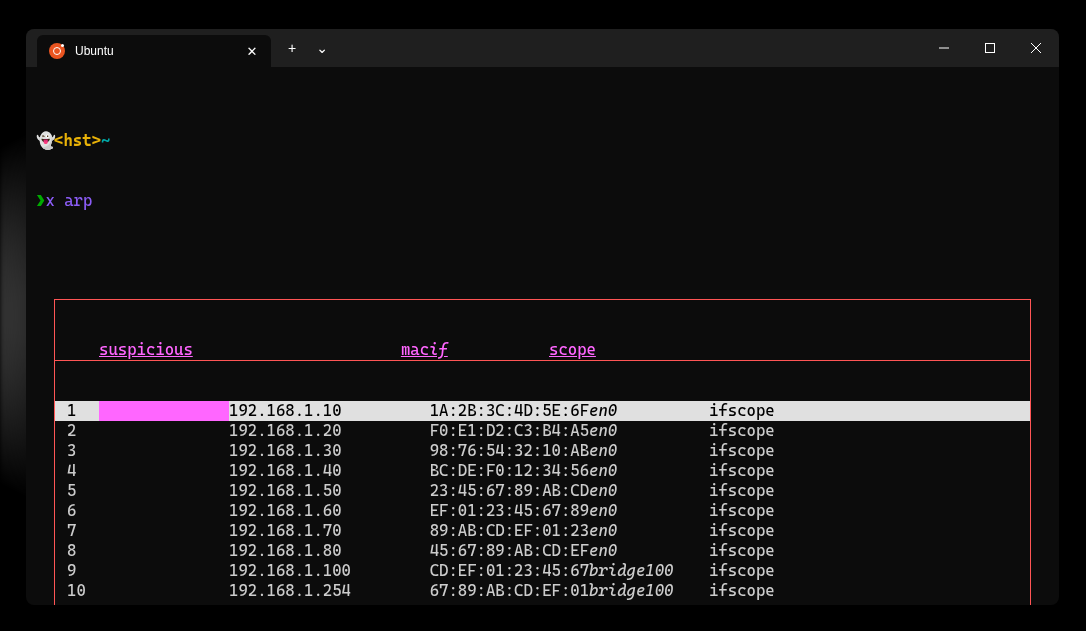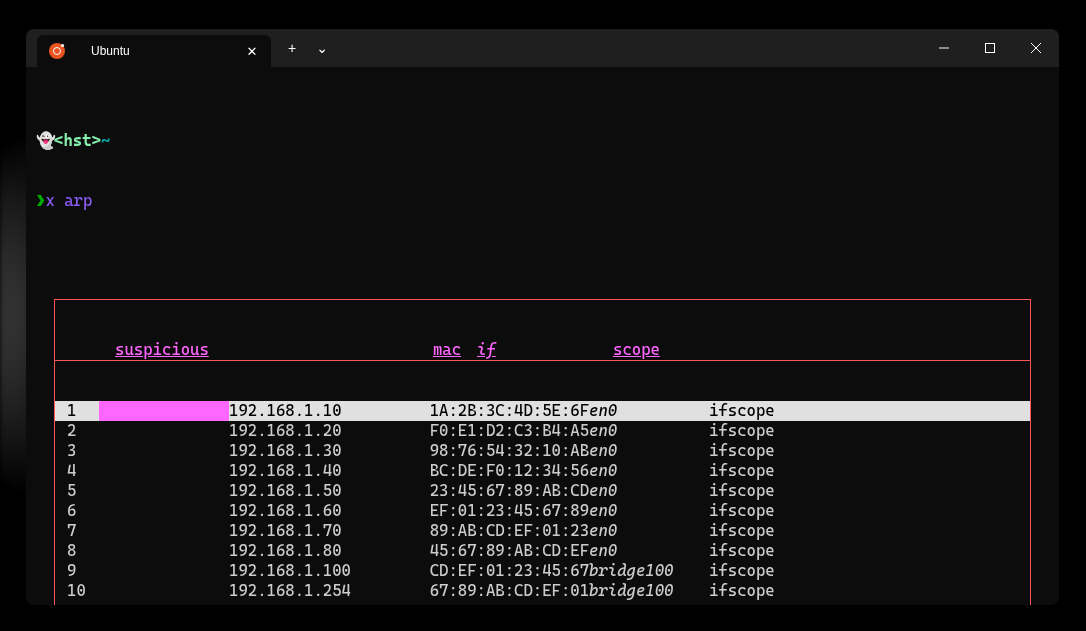--- a/index.html
+++ b/index.html
@@ -43,21 +43,21 @@
     position: relative;
   }
   .tab {
     display: flex;
     align-items: center;
     background: #0c0c0c;
     border-radius: 6px 6px 0 0;
     margin-left: 11px;
     margin-top: 6px;
     padding: 0 10px 0 12px;
-    gap: 26px;
+    gap: 10px;
     width: 234px;
     position: relative;
   }
   .tab-icon {
     width: 16px;
     height: 16px;
     border-radius: 50%;
     background: linear-gradient(135deg, #e95420 0%, #e95420 100%);
     display: flex;
     align-items: center;
@@ -142,21 +142,21 @@
   .prompt-line {
     display: flex;
     align-items: center;
   }
   .ghost {
     display: inline-block;
     width: 18px;
     text-align: center;
   }
   .host {
-    color: #86efac;
+    color: #eab308;
     font-weight: bold;
   }
   .tilde {
     color: #00aaaa;
   }
   .prompt-arrow {
     color: #00aa00;
     font-weight: bold;
   }
   .cmd {
@@ -164,21 +164,20 @@
   }
   .table-box {
     margin: 28px 18px 0 18px;
     border: 1px solid #ff5555;
     position: relative;
   }
   .table-header {
     display: flex;
     border-bottom: 1px solid #ff5555;
     padding: 0 12px;
-    gap: 16px;
   }
   .table-header span, .row span {
     display: inline-block;
   }
   .col-idx { width: 32px; padding-left: 0; }
   .col-susp { width: 130px; }
   .col-ip { width: 160px; }
   .col-mac { width: 200px; text-align: right; }
   .col-if { width: 120px; font-style: italic; }
   .col-scope { width: 100px; }

